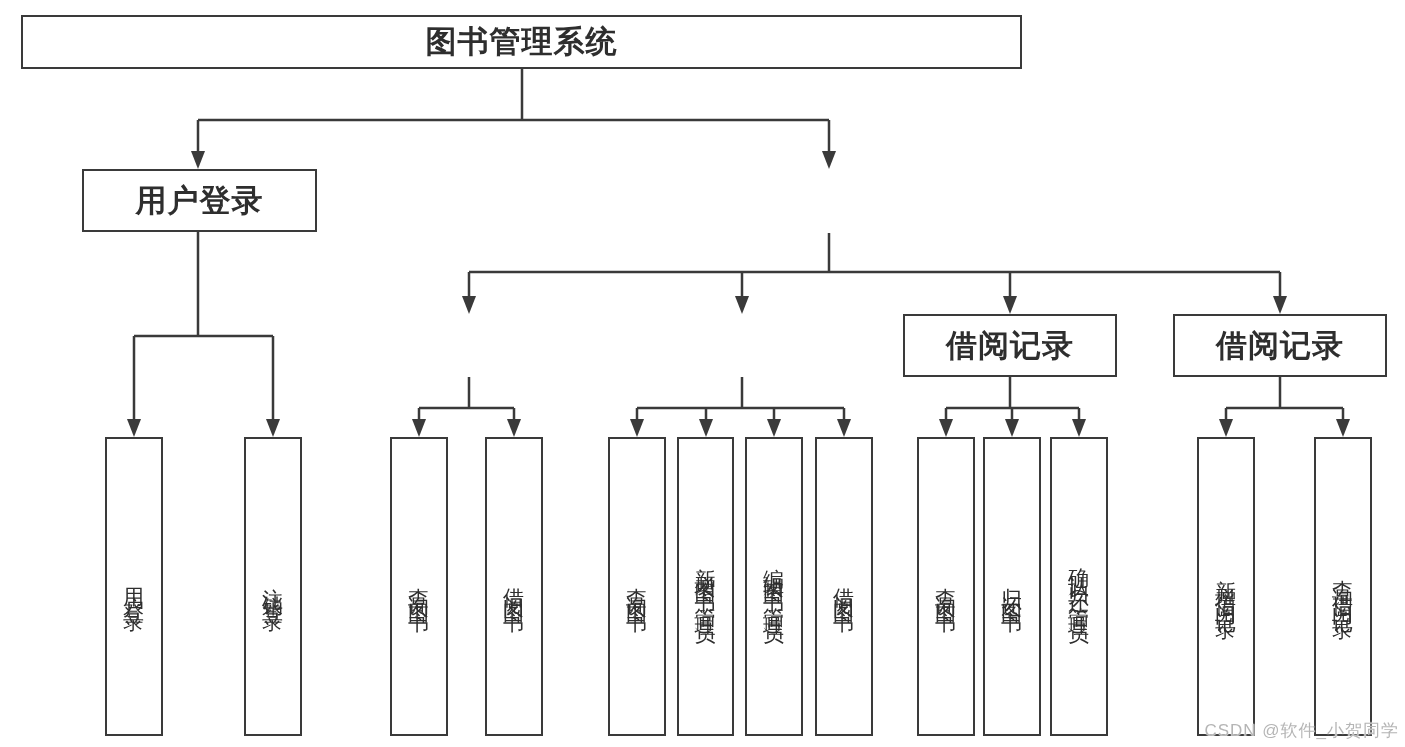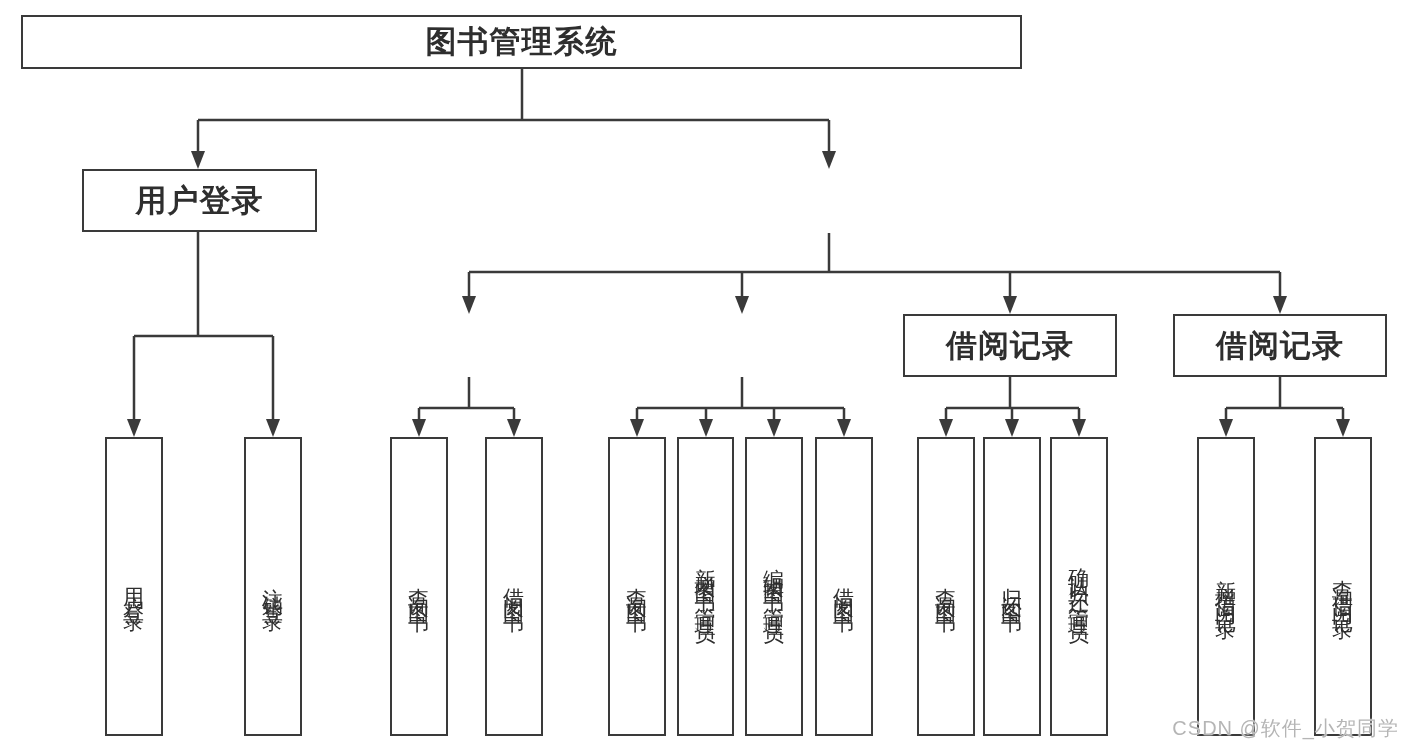--- a/index.html
+++ b/index.html
@@ -35,21 +35,21 @@
     writing-mode:vertical-rl;
     text-orientation:mixed;
     font-size:21px;
     letter-spacing:8px;
     line-height:1;
     white-space:nowrap;
   }
   .watermark{
     position:absolute;
     right:6px;bottom:5px;
-    font-size:20px;
+    font-size:17px;
     color:var(--wm);
     letter-spacing:1px;
     text-shadow:0 0 2px #ffffff,0 0 1px #ffffff;
     white-space:nowrap;
   }
 </style>
 </head>
 <body>
 
 <div class="stage">

